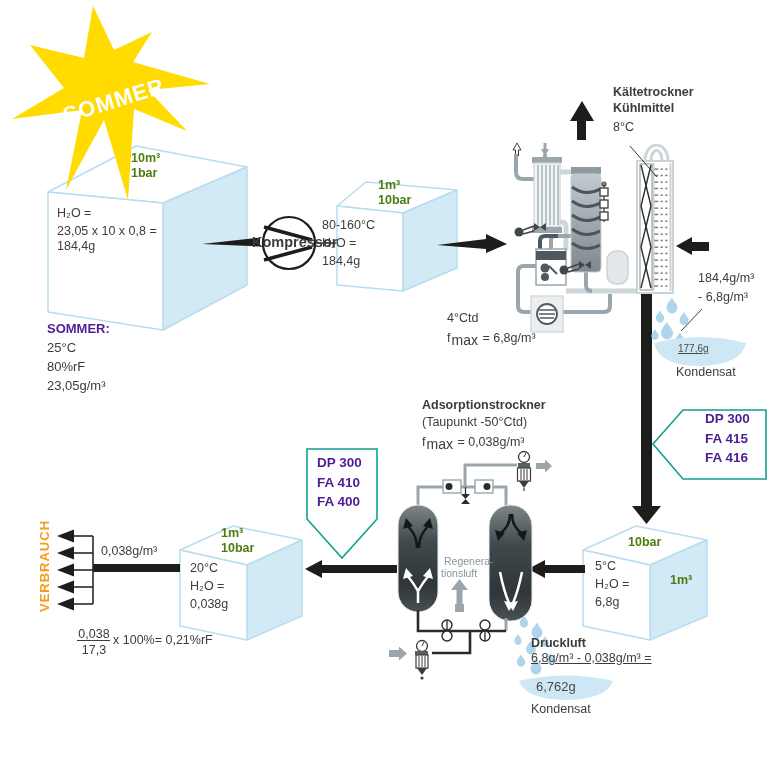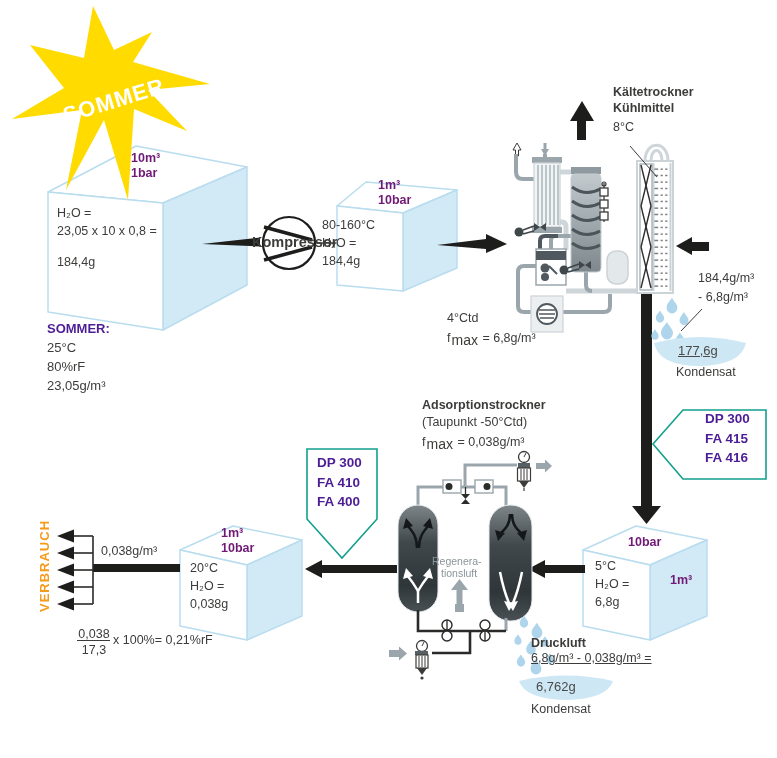--- a/index.html
+++ b/index.html
@@ -1,21 +1,21 @@
 <!DOCTYPE html>
 <html><head>
 <meta charset="utf-8">
 <style>
   html,body{margin:0;padding:0;background:#fff;}
   #stage{position:relative;width:777px;height:758px;background:#fff;overflow:hidden;
          font-family:"Liberation Sans","DejaVu Sans",sans-serif;color:#3c3c3b;}
   #art{position:absolute;left:0;top:0;}
   .txt{position:absolute;line-height:1.05;font-size:12.5px;white-space:nowrap;}
   .b{font-weight:bold;}
-  .red{color:#701a75;font-weight:bold;}
+  .red{color:#4d7c0f;font-weight:bold;}
   .teal{color:#4c1d95;font-weight:bold;}
   .grey{color:#8a9499;}
   .dark{color:#4a4a49;}
   .sun-label{position:absolute;left:58px;top:88px;width:112px;text-align:center;
     transform:rotate(-17deg);color:#fff;font-weight:bold;font-size:22px;letter-spacing:1px;}
   .verbrauch{position:absolute;left:-3px;top:558px;width:96px;height:16px;text-align:center;
     transform:rotate(-90deg);color:#f59b1c;font-weight:bold;font-size:13px;letter-spacing:1px;}
   .badge-text div{margin-bottom:5.5px;font-size:13.5px;}
   .fsub{font-size:14px;position:relative;top:3px;margin:0 1px;}
   .fracbar{position:absolute;left:77px;top:640px;width:33px;border-top:1.4px solid #3c3c3b;}
@@ -328,21 +328,21 @@
   </g>
 </svg>
 
 <div class="sun-label">SOMMER</div>
 
 <div class="txt red" style="left:131px;top:152px;">10m³</div>
 <div class="txt red" style="left:131px;top:167px;">1bar</div>
 
 <div class="txt" style="left:57px;top:207px;">
   <div style="margin-bottom:5px;">H₂O =</div>
-  <div style="margin-bottom:18px;">23,05 x 10 x 0,8 =</div>
+  <div style="margin-bottom:2px;">23,05 x 10 x 0,8 =</div>
   <div>184,4g</div>
 </div>
 
 <div class="txt teal" style="left:47px;top:322px;font-size:13px;">SOMMER:</div>
 <div class="txt" style="left:47px;top:341px;font-size:13px;">25°C</div>
 <div class="txt" style="left:47px;top:360px;font-size:13px;">80%rF</div>
 <div class="txt" style="left:47px;top:379px;font-size:13px;">23,05g/m³</div>
 
 <div class="txt b" style="left:252px;top:194px;font-size:14.5px;margin-top:41px;">Kompressor</div>
 
@@ -358,21 +358,21 @@
 <div class="txt b" style="left:613px;top:102px;">Kühlmittel</div>
 <div class="txt" style="left:613px;top:121px;">8°C</div>
 
 <div class="txt" style="left:447px;top:312px;">4°Ctd</div>
 <div class="txt" style="left:447px;top:330px;">
   <span>f</span><span class="fsub">max</span><span> = 6,8g/m³</span>
 </div>
 
 <div class="txt" style="left:698px;top:272px;">184,4g/m³</div>
 <div class="txt" style="left:698px;top:291px;">- 6,8g/m³</div>
-<div class="txt dark" style="left:678px;top:344px;font-size:13px;text-decoration:underline;">177,6g</div>
+<div class="txt dark" style="left:678px;top:344px;font-size:10px;text-decoration:underline;">177,6g</div>
 <div class="txt" style="left:676px;top:366px;">Kondensat</div>
 
 <div class="txt teal badge-text" style="left:705px;top:412px;">
   <div>DP 300</div>
   <div>FA 415</div>
   <div>FA 416</div>
 </div>
 
 <div class="txt red" style="left:628px;top:536px;">10bar</div>
 <div class="txt red" style="left:670px;top:574px;">1m³</div>
@@ -380,21 +380,21 @@
   <div style="margin-bottom:5px;">5°C</div>
   <div style="margin-bottom:5px;">H₂O =</div>
   <div>6,8g</div>
 </div>
 
 <div class="txt b" style="left:422px;top:399px;">Adsorptionstrockner</div>
 <div class="txt" style="left:422px;top:416px;">(Taupunkt -50°Ctd)</div>
 <div class="txt" style="left:422px;top:434px;">
   <span>f</span><span class="fsub">max</span><span> = 0,038g/m³</span>
 </div>
-<div class="txt grey small" style="left:432px;top:556px;">Regenera-</div>
+<div class="txt grey small" style="left:444px;top:556px;">Regenera-</div>
 <div class="txt grey small" style="left:441px;top:568px;">tionsluft</div>
 
 <div class="txt b" style="left:531px;top:637px;">Druckluft</div>
 <div class="txt" style="left:531px;top:652px;text-decoration:underline;">6,8g/m³ - 0,038g/m³ =</div>
 <div class="txt dark" style="left:536px;top:680px;font-size:13px;">6,762g</div>
 <div class="txt" style="left:531px;top:703px;">Kondensat</div>
 
 <div class="txt teal badge-text" style="left:317px;top:456px;">
   <div>DP 300</div>
   <div>FA 410</div>

